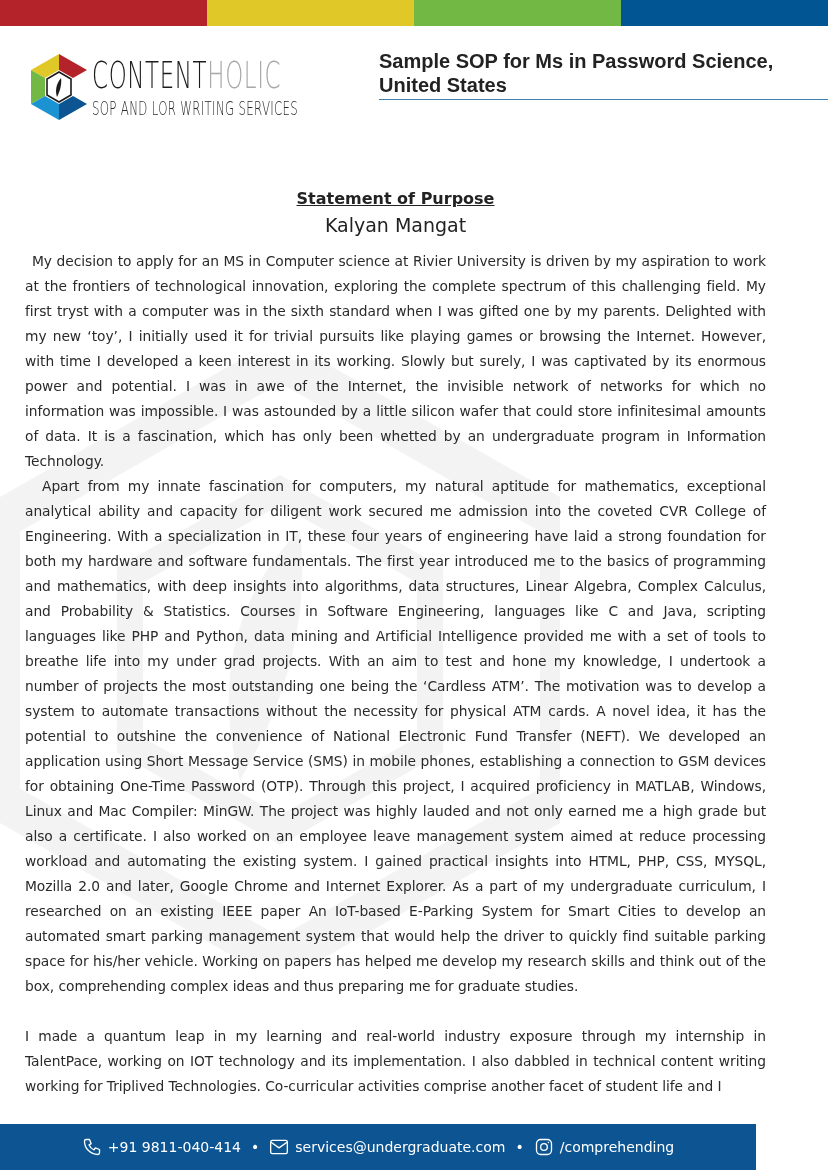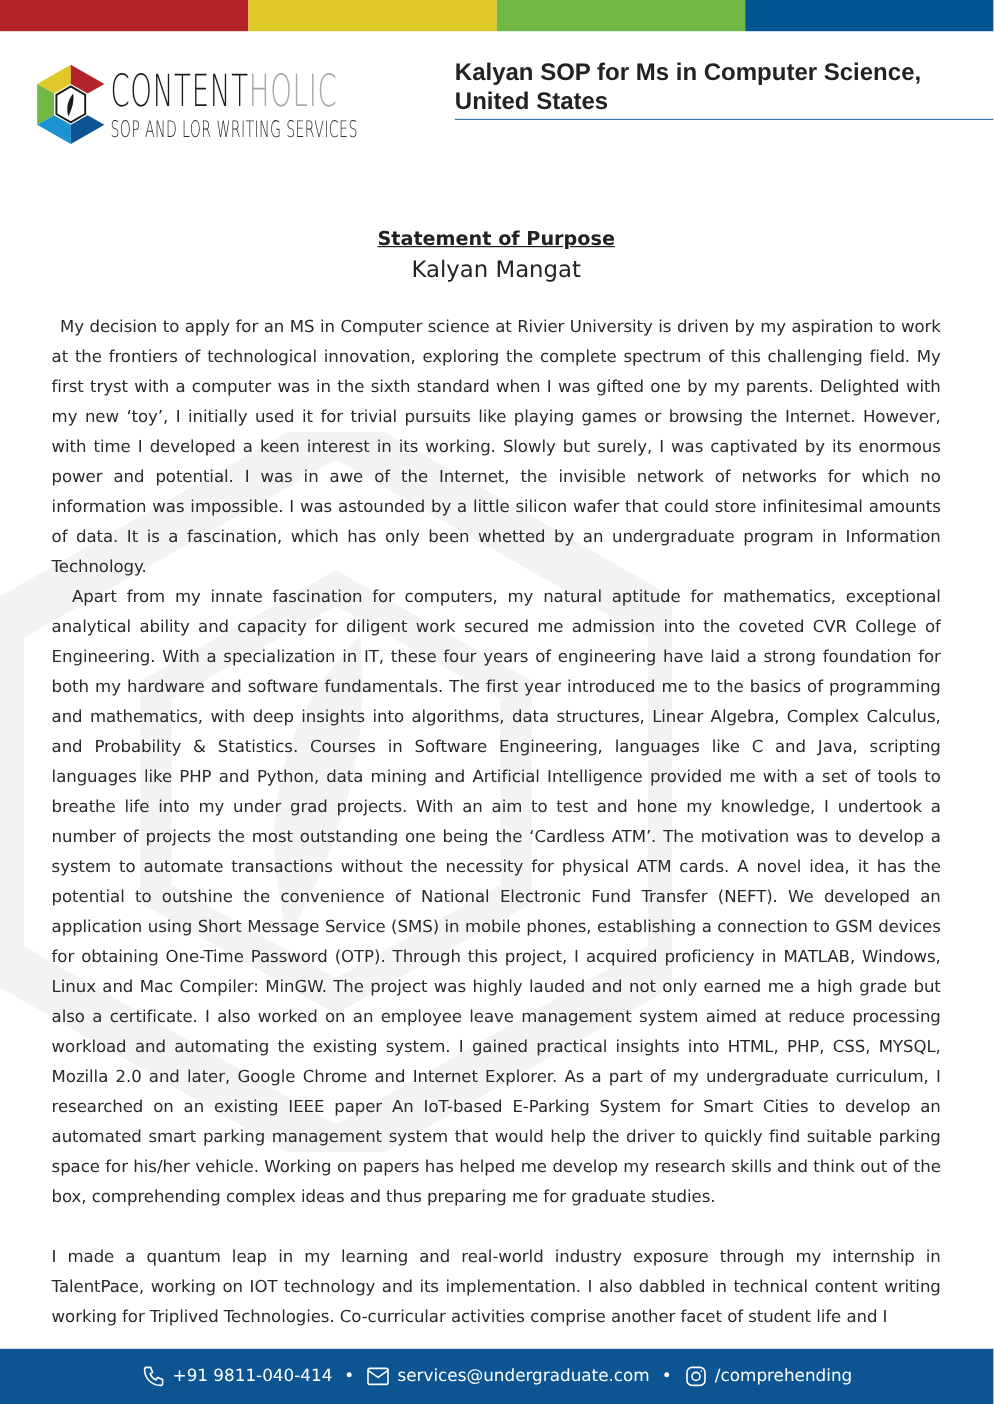--- a/index.html
+++ b/index.html
@@ -14,29 +14,29 @@
   .logo svg.mark { position: absolute; left: 0; top: 0; width: 58px; height: 66px; }
   .logo .brand { position: absolute; left: 62px; top: 2px; font-family: "DejaVu Sans", sans-serif; font-weight: 200; font-size: 37px; letter-spacing: 1px; color: #1b1b1b; line-height: 40px; transform: scaleX(0.62); transform-origin: left top; white-space: nowrap; }
   .logo .brand .light { color: #a8a8a8; }
   .logo .tagline { position: absolute; left: 62px; top: 44px; font-size: 19px; color: #2a2a2a; line-height: 20px; transform: scaleX(0.62); transform-origin: left top; white-space: nowrap; letter-spacing: 0.5px; font-weight: 300; }
 
   .doc-title { position: absolute; left: 379px; top: 23px; width: 449px; font-family: "Liberation Sans", sans-serif; font-weight: bold; font-size: 20px; line-height: 24px; color: #222; }
   .doc-title-rule { position: absolute; left: 379px; top: 73px; width: 449px; height: 1px; background: #3f7fb0; }
 
   .watermark { position: absolute; left: 0; top: 360px; width: 560px; height: 600px; opacity: 0.06; pointer-events: none; }
 
-  .content { position: absolute; left: 43px; top: 188px; width: 741px; }
+  .content { position: absolute; left: 25px; top: 188px; width: 741px; }
   .sop-title { text-align: center; font-weight: bold; font-size: 16px; text-decoration: underline; line-height: 22px; color: #222; }
   .author { text-align: center; font-size: 19px; line-height: 20px; margin-top: 5px; color: #222; }
   .para { font-size: 13.8px; line-height: 25px; text-align: justify; color: #2a2a2a; letter-spacing: -0.05px; }
-  .p1 { margin-top: 26px; text-indent: 7px; }
+  .p1 { margin-top: 14px; text-indent: 7px; }
   .p2 { text-indent: 17px; }
   .p3 { margin-top: 25px; }
 
-  .footer { position: absolute; left: 0; top: 1124px; width: 828px; height: 46px; background: #0c5592; display: flex; align-items: center; justify-content: center; color: #ffffff; font-size: 14px; }
+  .footer { position: absolute; left: 0; top: 1124px; width: 756px; height: 46px; background: #0c5592; display: flex; align-items: center; justify-content: center; color: #ffffff; font-size: 14px; }
   .footer .item { display: flex; align-items: center; gap: 6px; }
   .footer .sep { margin: 0 10px; font-size: 14px; }
   .footer svg { width: 20px; height: 20px; }
 </style>
 </head>
 <body>
 
 <div class="color-bar">
   <div style="background:#b5232a"></div>
   <div style="background:#dfc827"></div>
@@ -51,21 +51,21 @@
       <polygon points="29,0 57,16 43,24 29,16" fill="#b5232a"></polygon>
       <polygon points="1,16 15,24 15,42 1,50" fill="#71b944"></polygon>
       <polygon points="1,50 15,42 29,50 29,66" fill="#1b92d1"></polygon>
       <polygon points="29,50 43,42 57,50 29,66" fill="#0c5592"></polygon>
       <polygon points="29,18 41,25 41,41 29,48 17,41 17,25" fill="#ffffff" stroke="#1b1b1b" stroke-width="1.6"></polygon>
       <path d="M31,24 C26,30 25,37 27,43 C30,37 32,30 31,24 Z" fill="#1b1b1b"></path>
     </svg>
     <div class="brand"><span>CONTENT</span><span class="light">HOLIC</span></div>
     <div class="tagline">SOP AND LOR WRITING SERVICES</div>
   </div>
-  <div class="doc-title">Kalyan SOP for Ms  in Computer Science, United States</div>
+  <div class="doc-title">Sample SOP for Ms  in Password Science, United States</div>
   <div class="doc-title-rule"></div>
 </div>
 
 <svg class="watermark" viewBox="0 0 560 600">
   <polygon points="280,0 560,160 560,440 280,600 0,440 0,160" fill="none" stroke="#444" stroke-width="40"></polygon>
   <polygon points="280,130 430,215 430,385 280,470 130,385 130,215" fill="none" stroke="#444" stroke-width="26"></polygon>
   <path d="M300,170 C230,240 215,330 240,420 C285,345 310,260 300,170 Z" fill="#444"></path>
 </svg>
 
 <div class="content">

